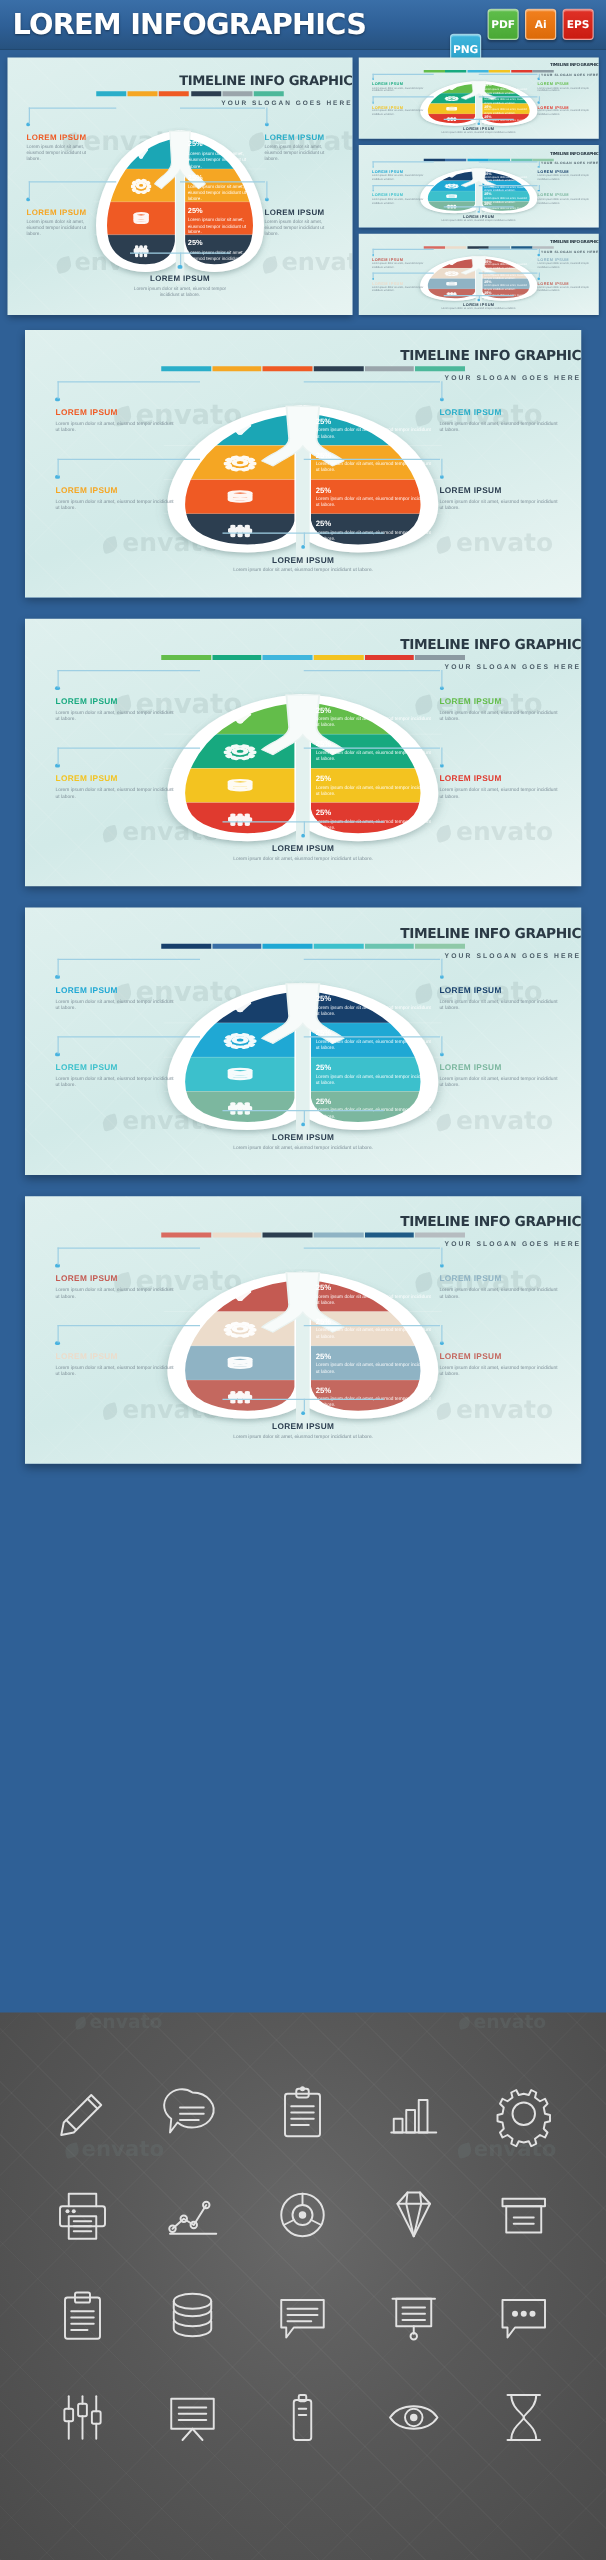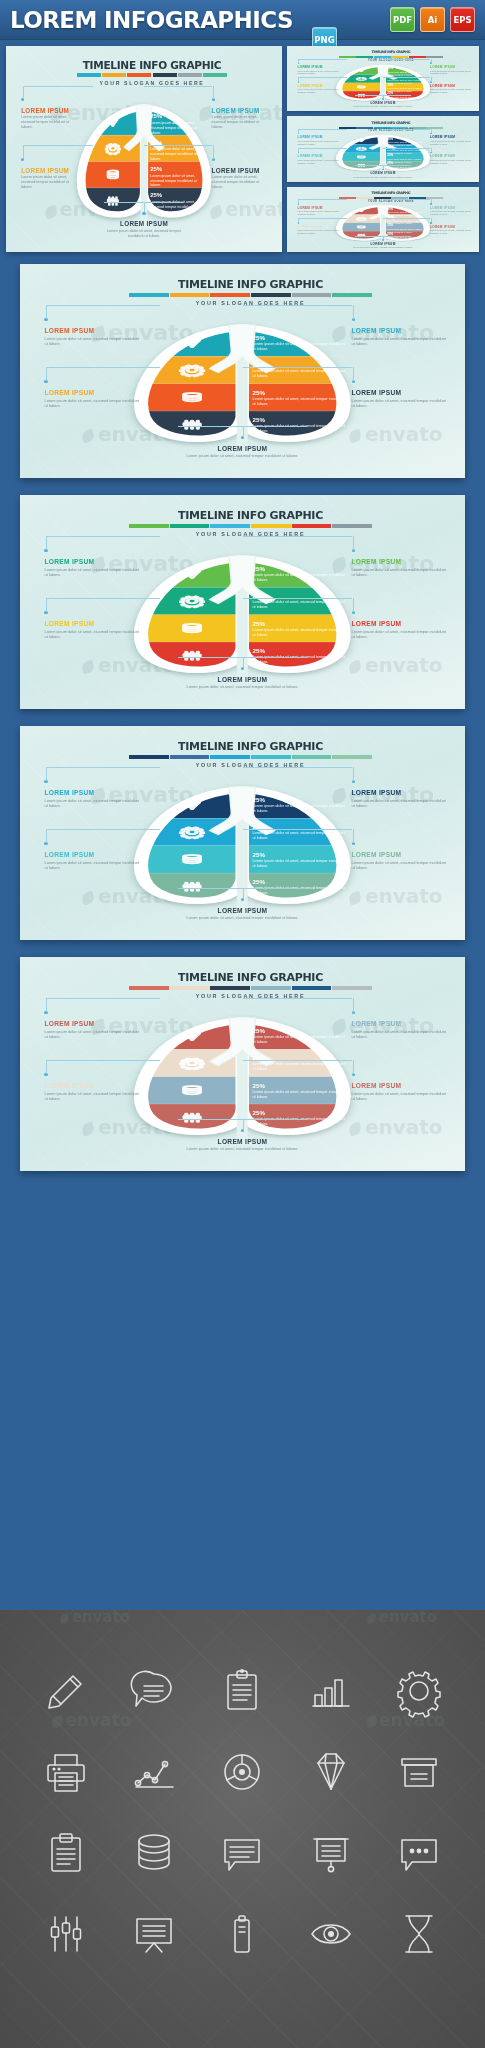--- a/index.html
+++ b/index.html
@@ -51,21 +51,21 @@
   }
 
   
   .panels { padding: 8px 20px 0 20px; display: flex; flex-direction: column; gap: 17px; }
   .panel {
     position: relative; width: 100%; height: 214px;
     background: linear-gradient(160deg, #dff0ee 0%, #d2eae8 50%, #eaf5f3 100%);
     box-shadow: 0 3px 7px rgba(0,0,0,.33);
     overflow: hidden;
   }
-  .ig-head { position: absolute; left: 16px; right: 0; top: 6.5%; text-align: center; }
+  .ig-head { position: absolute; left: 16px; right: 0; top: 6.5%; text-align: right; }
   .ig-title {
     font-weight: bold; color: #2b3a45; letter-spacing: -0.3px;
     font-family: "DejaVu Sans", sans-serif;
   }
   .ig-bar { display: flex; justify-content: center; margin: 2px auto 0; }
   .ig-bar span { display: block; height: 100%; }
   .ig-slogan { color: #4a5b66; letter-spacing: 1.6px; font-weight: bold; }
 
   
   .wm {
@@ -128,21 +128,21 @@
 </style>
 </head>
 <body>
 
 <div class="header">
   <div class="header-title">LOREM INFOGRAPHICS</div>
   <div class="badges">
     <div class="badge" style="background: linear-gradient(rgb(62, 181, 221) 0%, rgb(40, 159, 199) 100%); margin-top: 40px;">
         <span>PNG</span>
       </div>
-    <div class="badge" style="background: linear-gradient(rgb(95, 190, 75) 0%, rgb(73, 168, 53) 100%); margin-left: 48px;">
+    <div class="badge" style="background: linear-gradient(rgb(95, 190, 75) 0%, rgb(73, 168, 53) 100%);">
         <span>PDF</span>
       </div>
     <div class="badge" style="background: linear-gradient(rgb(242, 128, 30) 0%, rgb(220, 106, 8) 100%);">
         <span>Ai</span>
       </div>
     <div class="badge" style="background: linear-gradient(rgb(224, 49, 39) 0%, rgb(202, 27, 17) 100%);">
         <span>EPS</span>
       </div>
   </div>
 </div>

